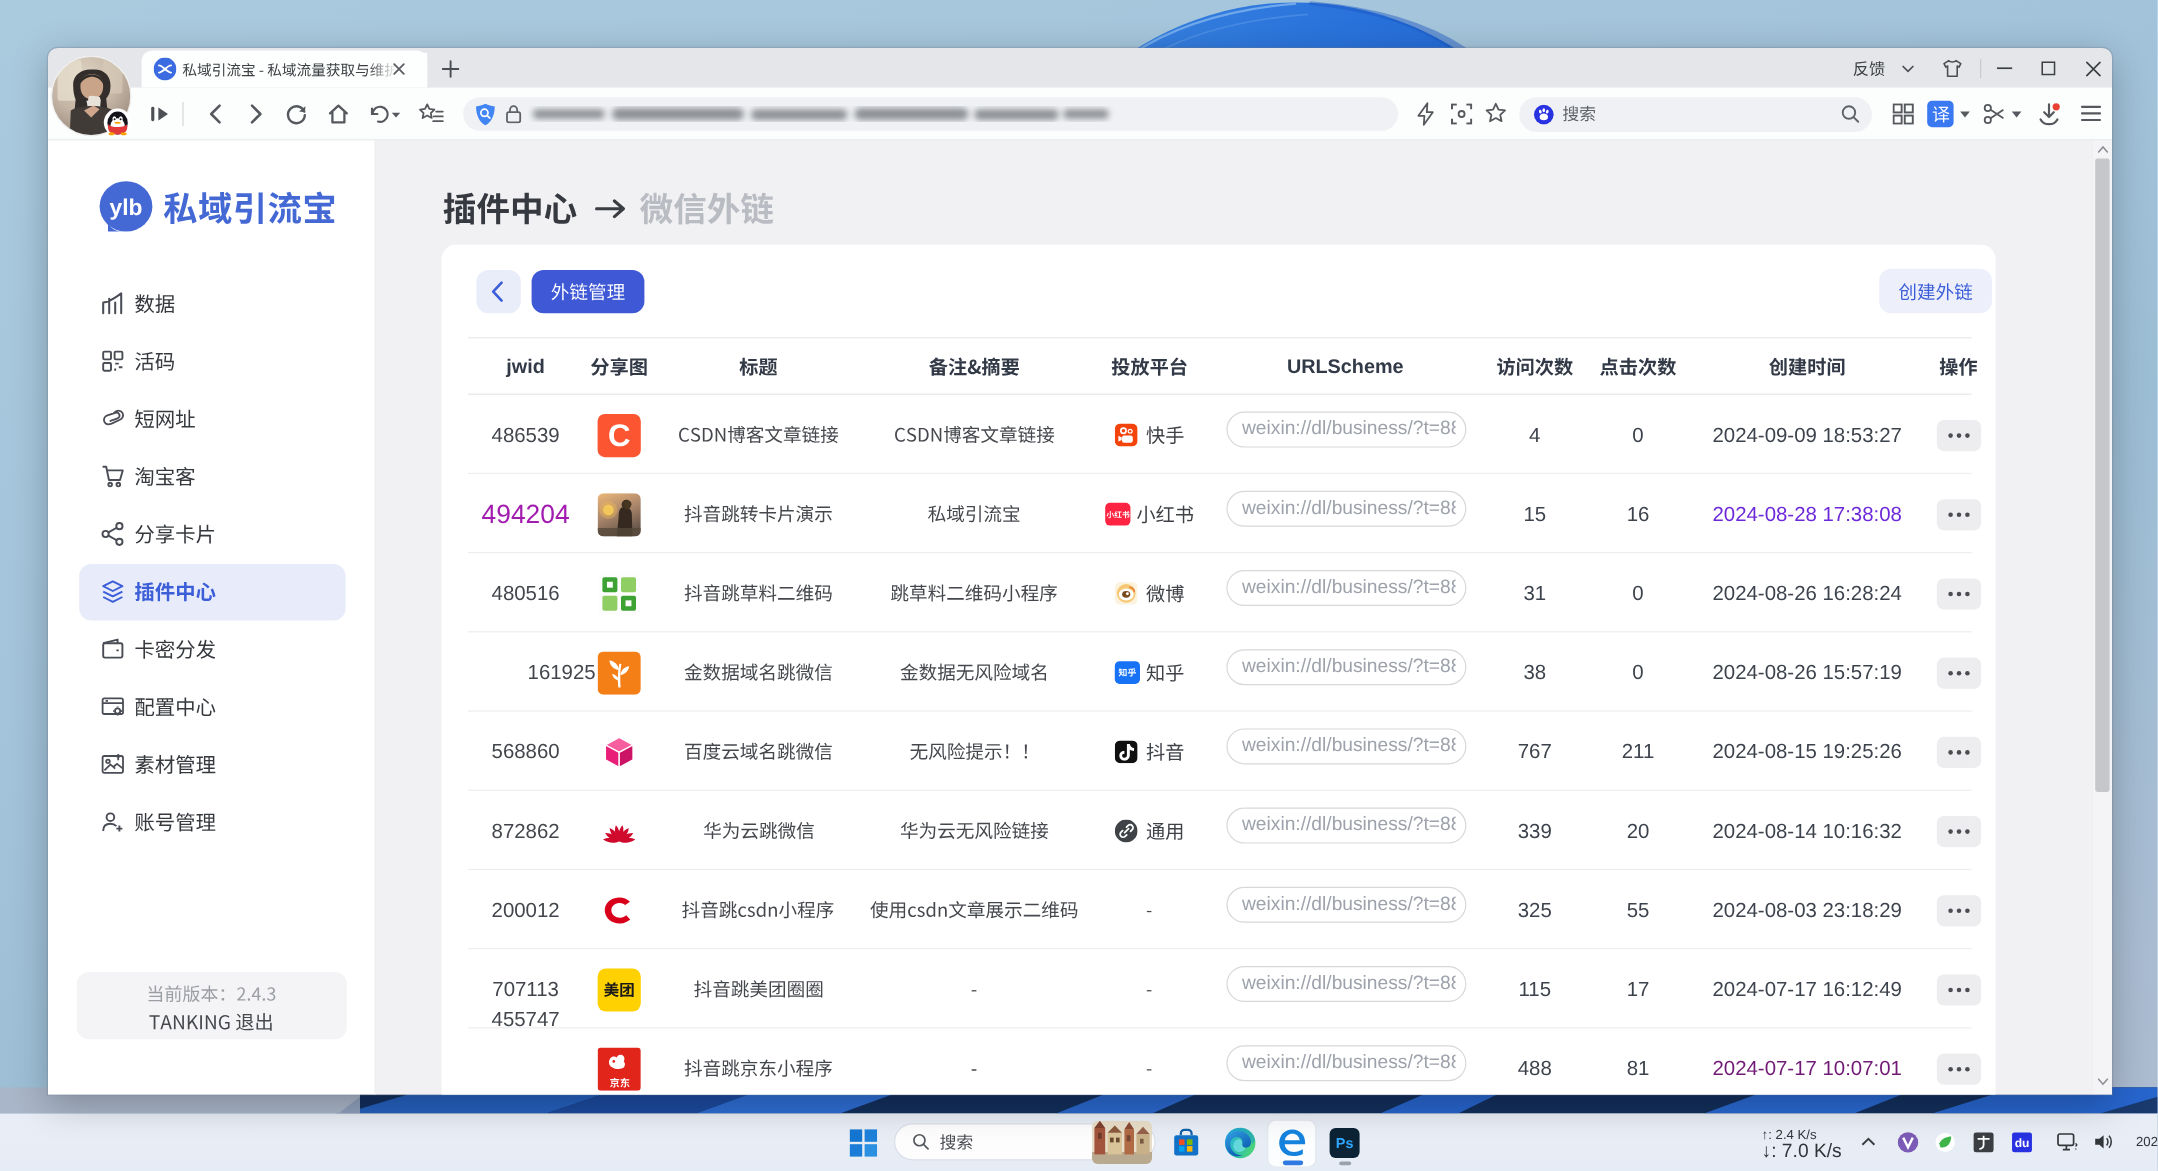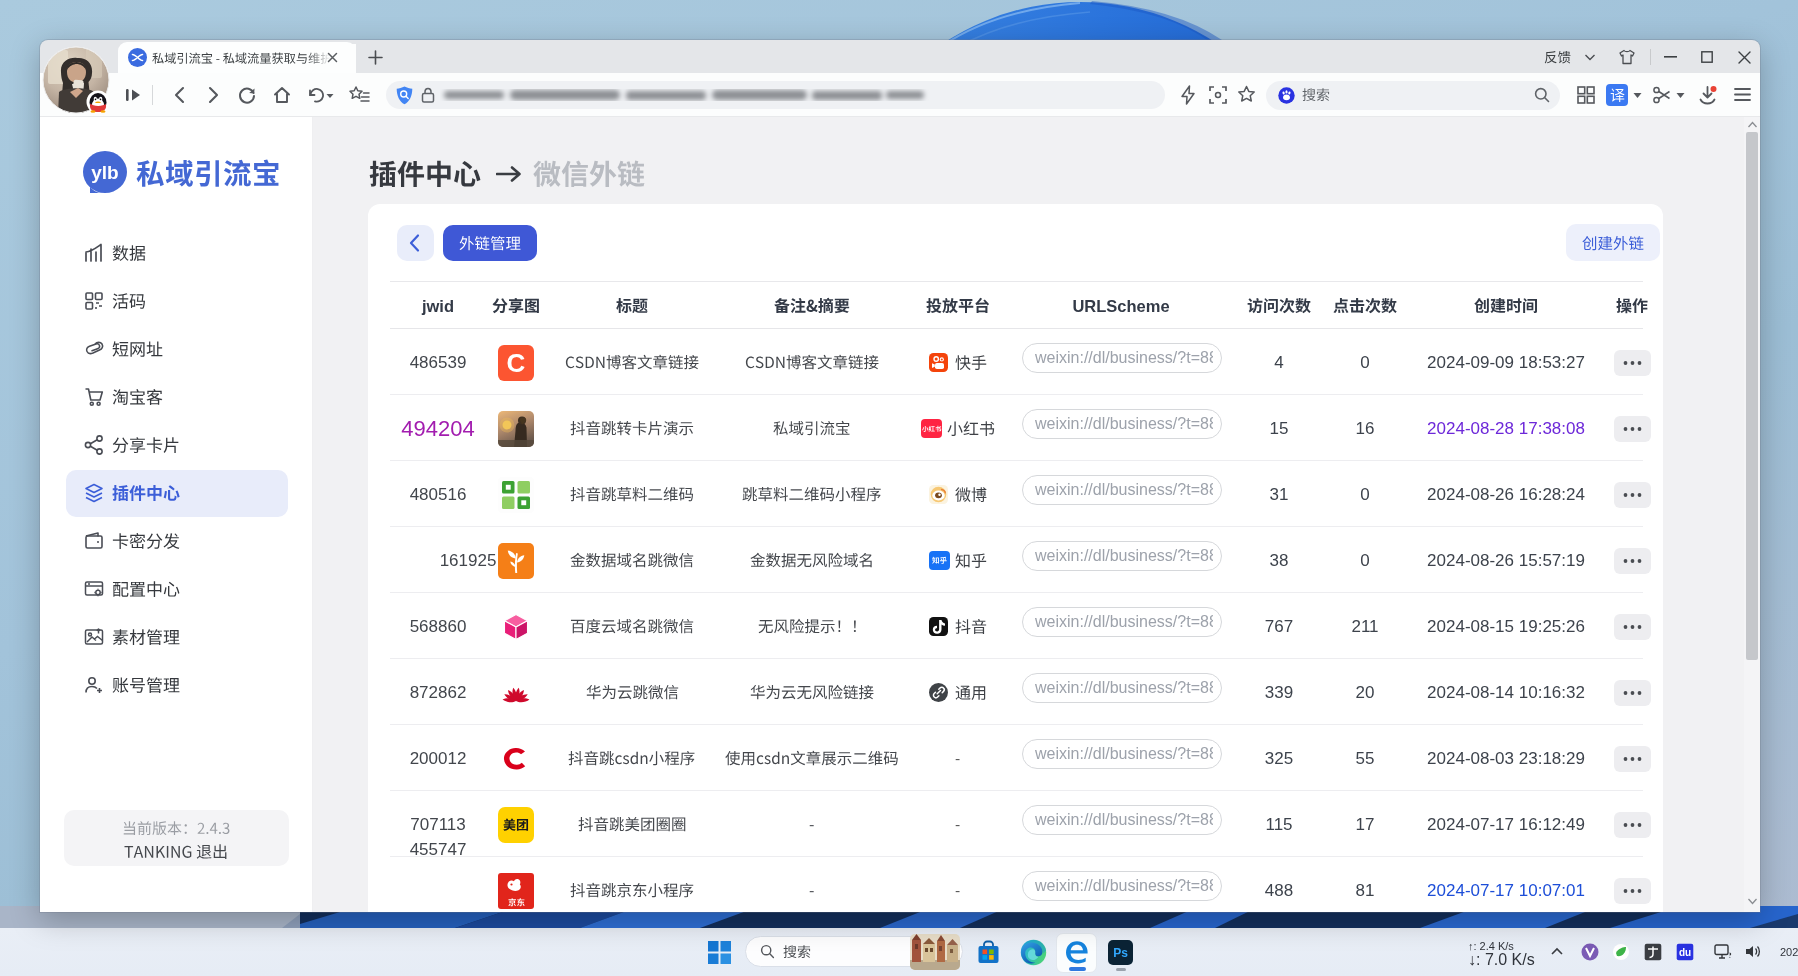--- a/index.html
+++ b/index.html
@@ -1314,21 +1314,21 @@
   </svg>
 <svg class="" style="position:absolute;left:955.4px;top:881.0px;overflow:visible" width="5.2" height="19">
     <g fill="#4a4a4a" transform="translate(0,14.82) scale(0.015000)">
       <use href="#g8" x="0"></use>
     </g>
   </svg>
 <div style="position:absolute;left:1022px;top:870.5px;width:200px;height:30px;background:#fff;border:1px solid #d6d8db;border-radius:15px;box-sizing:border-box;overflow:hidden"></div>
 <div style="position:absolute;left:1035px;top:875.5px;width:178px;height:20px;overflow:hidden;font-size:16px;line-height:20px;color:#9da2ab;white-space:nowrap">weixin://dl/business/?t=88</div>
 <div style="position:absolute;left:1279px;transform:translateX(-50%);top:890.5px;transform-origin:left center;font-size:17px;color:#3d434c;font-weight:400;white-space:nowrap;line-height:0;"><span style="line-height:normal;display:inline-block;transform:translateY(-50%)">488</span></div>
 <div style="position:absolute;left:1365px;transform:translateX(-50%);top:890.5px;transform-origin:left center;font-size:17px;color:#3d434c;font-weight:400;white-space:nowrap;line-height:0;"><span style="line-height:normal;display:inline-block;transform:translateY(-50%)">81</span></div>
-<div style="position:absolute;left:1506px;transform:translateX(-50%);top:890.5px;transform-origin:left center;font-size:17px;color:#1d4ed8;font-weight:400;white-space:nowrap;line-height:0;"><span style="line-height:normal;display:inline-block;transform:translateY(-50%)">2024-07-17 10:07:01</span></div>
+<div style="position:absolute;left:1506px;transform:translateX(-50%);top:890.5px;transform-origin:left center;font-size:17px;color:#701a75;font-weight:400;white-space:nowrap;line-height:0;"><span style="line-height:normal;display:inline-block;transform:translateY(-50%)">2024-07-17 10:07:01</span></div>
 <div style="position:absolute;left:1614px;top:877.5px;width:37px;height:26px;background:#ededf0;border-radius:6px"></div>
 <svg style="position:absolute;left:1614px;top:877.5px" width="37" height="26" viewBox="0 0 37 26">
     <g fill="#4a4d52">
       <circle cx="11.5" cy="13" r="1.9"></circle>
       <circle cx="18.5" cy="13" r="1.9"></circle>
       <circle cx="25.5" cy="13" r="1.9"></circle>
     </g>
   </svg>
 <div style="position:absolute;left:1744px;top:117px;width:16px;height:795px;background:#f4f4f6"></div>
 <svg style="position:absolute;left:1748px;top:121px" width="9" height="8" viewBox="0 0 9 8">

